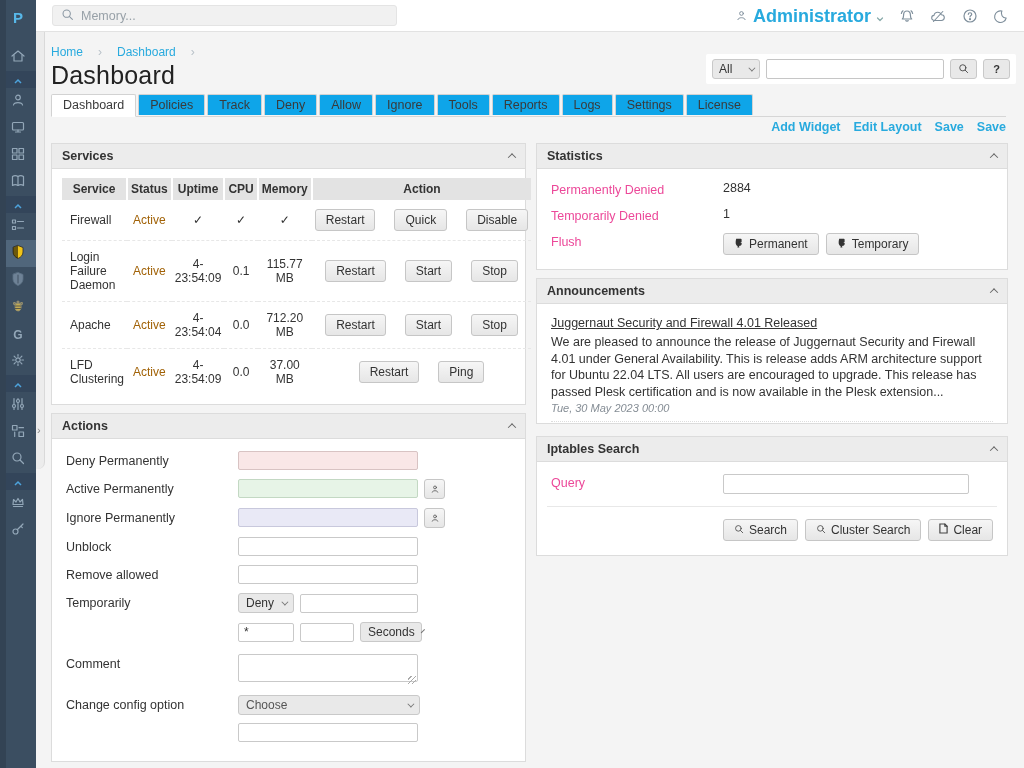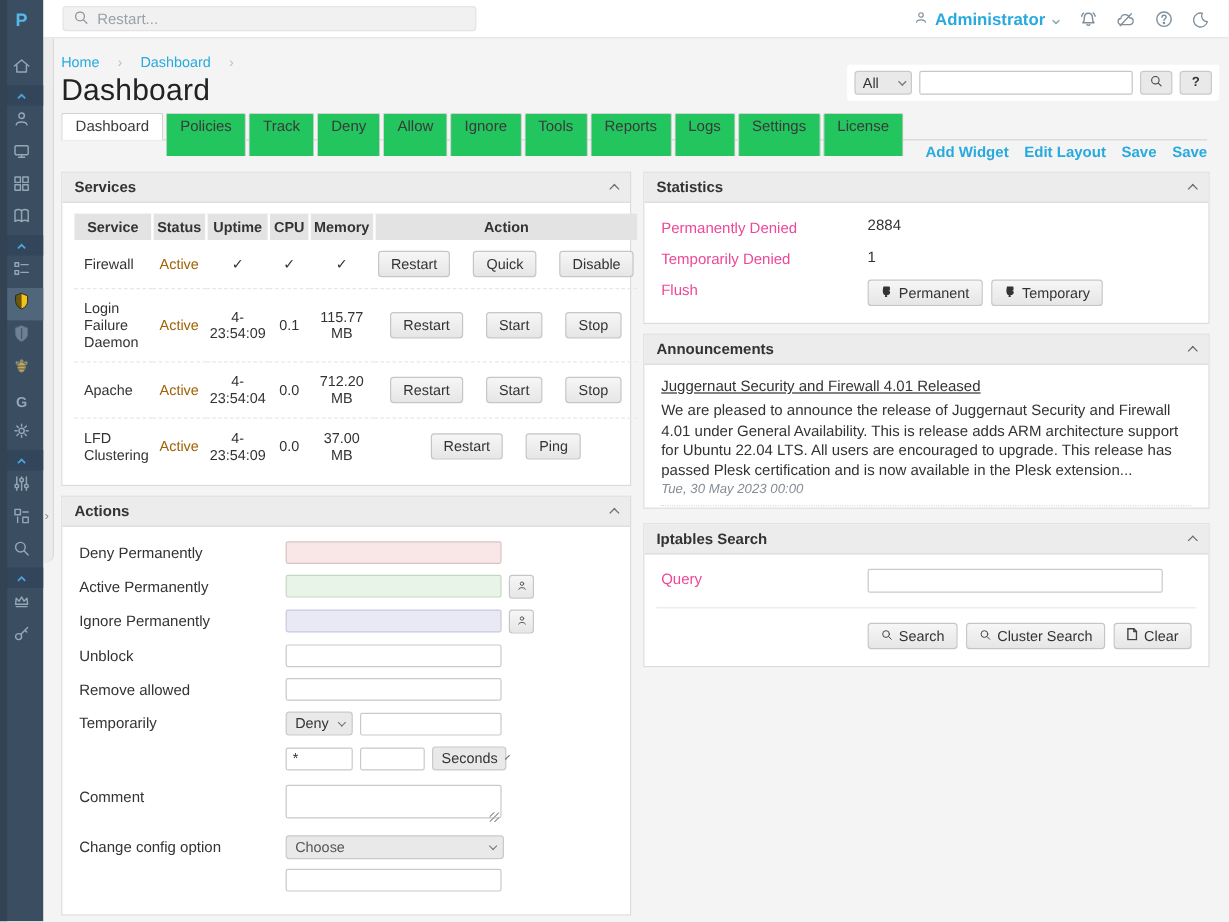--- a/index.html
+++ b/index.html
@@ -15,42 +15,42 @@
   .sb-item { height:27px; display:flex; align-items:center; justify-content:center; cursor:pointer; }
   .sb-item svg { stroke:#93a7b8; fill:none; stroke-width:1.2; stroke-linecap:round; stroke-linejoin:round; }
   .sb-item.active { background:#50667b; }
   .sb-chev { height:17px; background:#33455a; display:flex; align-items:center; justify-content:center; cursor:pointer; }
   .sb-gtxt { font-size:12px; font-weight:bold; color:#93a7b8; }
 
   
   .topbar { position:absolute; left:36px; top:0; right:0; height:32px; background:#fff; border-bottom:1px solid #e2e2e2; z-index:4; }
   .tb-search { position:absolute; left:16px; top:5px; width:345px; height:21px; background:#f1f1f1; border:1px solid #e4e4e4; border-radius:3px; display:flex; align-items:center; gap:7px; padding:0 8px; color:#98a1a8; font-size:12.5px; }
   .tb-right { position:absolute; right:16px; top:0; height:32px; display:flex; align-items:center; gap:15px; }
-  .tb-user { display:flex; align-items:center; gap:5px; color:#28aade; font-size:14px; font-weight:600; cursor:pointer; }
+  .tb-user { display:flex; align-items:center; gap:5px; color:#28aade; font-size:18px; font-weight:600; cursor:pointer; }
   .tb-ic { display:flex; align-items:center; cursor:pointer; }
   .tb-ic svg, .tb-user svg { stroke:#7f8f9c; fill:none; stroke-width:1.2; stroke-linecap:round; stroke-linejoin:round; }
 
   
   .content { position:absolute; left:36px; top:32px; right:0; bottom:0; padding:13px 18px 0 15px; background:#f4f4f4; }
   .expander { position:absolute; left:0; top:0; width:9px; height:437px; background:#ececec; border-right:1px solid #d9d9d9; border-bottom-right-radius:7px; }
   .expander .exp-ch { position:absolute; left:1px; top:392px; color:#8a8a8a; font-size:11px; cursor:pointer; }
 
   .breadcrumb { font-size:12px; height:14px; display:flex; gap:15px; align-items:center; }
   .breadcrumb a { color:#28aade; text-decoration:none; cursor:pointer; }
   .bc-sep { color:#b9c2c9; }
 
   .title-row { margin-top:1px; height:30px; display:flex; align-items:center; }
   h1.page-title { font-size:25px; font-weight:400; color:#222; letter-spacing:0.2px; }
   .toolbar-card { position:absolute; right:8px; top:22px; background:#fff; border-radius:2px; padding:5px 6px; display:flex; align-items:center; gap:6px; }
   .scope-select { width:48px; height:20px; background:#e9e9e9; border:1px solid #c9c9c9; border-radius:3px; font-size:12px; color:#333; display:flex; align-items:center; justify-content:space-between; padding:0 6px; cursor:pointer; }
   .tc-input { width:178px; height:20px; border:1px solid #c6c6c6; border-radius:2px; background:#fff; }
   .sq-btn { width:27px; height:20px; background:#e9e9e9; border:1px solid #c9c9c9; border-radius:3px; display:flex; align-items:center; justify-content:center; font-size:11px; font-weight:bold; color:#333; cursor:pointer; }
 
   .tabs { margin-top:4px; display:flex; gap:2px; border-bottom:1px solid #d6d6d6; height:23px; }
-  .tab { padding:3px 11px 0 11px; font-size:12.5px; color:#3a3a3a; background:#22c55e; border:1px solid #d2d2d2; border-bottom:none; border-radius:2px 2px 0 0; cursor:pointer; height:36px; }
+  .tab { padding:3px 11px 0 11px; font-size:12.5px; color:#3a3a3a; background:#0ea5e9; border:1px solid #d2d2d2; border-bottom:none; border-radius:2px 2px 0 0; cursor:pointer; height:21px; }
   .tab.active { background:#fff; height:23px; margin-bottom:-1px; border-bottom:1px solid #fff; }
 
   .subtitle { margin-top:9px; font-size:12.5px; color:#555; height:15px; }
   .layout-links { margin-top:3px; height:15px; display:flex; justify-content:flex-end; gap:13px; font-size:12.5px; font-weight:600; }
   .layout-links a { color:#28aade; text-decoration:none; cursor:pointer; }
 
   .grid { margin-top:8px; display:flex; gap:10px; align-items:flex-start; }
   .col-left { width:475px; flex:none; }
   .col-right { flex:1; }
 
@@ -241,21 +241,21 @@
       </div>
     </nav>
   </aside>
 
   <header class="topbar">
     <div class="tb-search">
       <span><svg width="13" height="13" viewBox="0 0 16 16" class="ic-dark" style="stroke:#8a97a3">
             <circle cx="7" cy="7" r="4.5"></circle>
             <path d="M10.5 10.5 L14 14"></path>
           </svg></span>
-      <span>Restart...</span>
+      <span>Memory...</span>
     </div>
     <div class="tb-right">
       <div class="tb-user">
         <span><svg width="13" height="13" viewBox="0 0 16 16">
               <circle cx="8" cy="5.5" r="2.3"></circle>
               <path d="M3.5 13 C4 9.8 12 9.8 12.5 13"></path>
             </svg></span>
         <span>Administrator</span>
         <span><svg width="8" height="6" viewBox="0 0 8 6">
               <path d="M1.5 2 L4 4.5 L6.5 2" stroke="#8aa" fill="none" stroke-width="1.2"></path>

